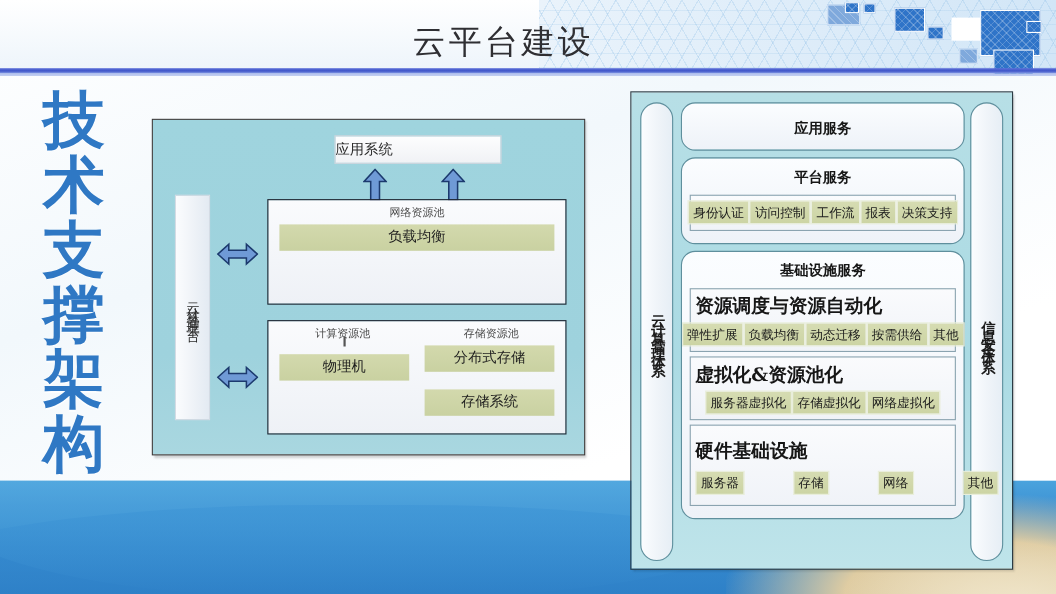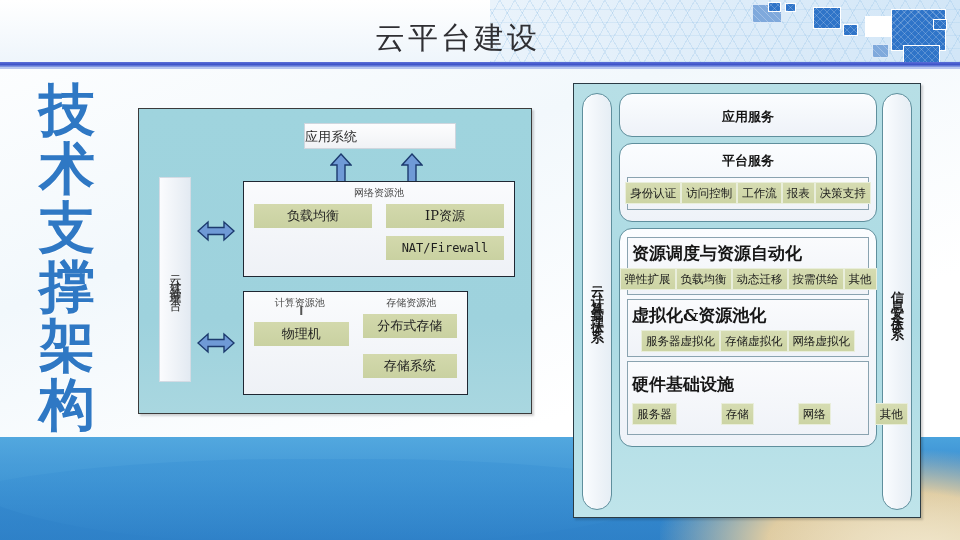--- a/index.html
+++ b/index.html
@@ -130,21 +130,21 @@
   }
   .ld-vlabel .vtxt {
     writing-mode:vertical-rl; text-orientation:upright; letter-spacing:4px;
   }
   .ld-pool {
     position:absolute;
     background: linear-gradient(180deg,#fafbfd 0%, #eef1f6 100%);
     border:1.5px solid #1f2733;
   }
   #ld-net  { left:104px; top:72px; width:272px; height:96px; }
-  #ld-cs   { left:104px; top:182px; width:225px; height:104px; }
+  #ld-cs   { left:104px; top:182px; width:272px; height:104px; }
   .pool-head {
     font-family:"DejaVu Serif","Liberation Serif",serif;
     font-size:10px; color:#4a4a4a; text-align:center; padding-top:4px;
   }
   .pool-heads { display:flex; }
   .pool-heads > div { flex:1; text-align:center; font-size:10px; color:#4a4a4a;
     font-family:"DejaVu Serif","Liberation Serif",serif; padding-top:4px; }
   .pool-grid { display:flex; gap:14px; padding:4px 10px 0 10px; }
   .pool-col { flex:1; display:flex; flex-direction:column; gap:8px; }
   .chip {
@@ -280,24 +280,20 @@
     <svg class="arrow-lr" style="left:58px; top:222px;" viewBox="0 0 38 24">
       <polygon points="1,12 11,3 11,8.5 27,8.5 27,3 37,12 27,21 27,15.5 11,15.5 11,21" fill="#6f9ad6" stroke="#1c3a6e" stroke-width="1.4"></polygon>
     </svg>
 
     <div id="ld-net" class="ld-pool">
       <div class="pool-head">网络资源池</div>
       <div class="pool-grid">
         <div class="pool-col">
           <div class="chip">负载均衡</div>
         </div>
-        <div class="pool-col">
-          <div class="chip">IP资源</div>
-          <div class="chip mono">NAT/Firewall</div>
-        </div>
       </div>
     </div>
 
     <div id="ld-cs" class="ld-pool">
       <div class="pool-heads">
         <div>计算资源池</div>
         <div>存储资源池</div>
       </div>
       <div class="pool-grid">
         <div class="pool-col">
@@ -335,20 +331,21 @@
             <div class="tag">身份认证</div>
             <div class="tag">访问控制</div>
             <div class="tag">工作流</div>
             <div class="tag">报表</div>
             <div class="tag">决策支持</div>
           </div>
         </div>
       </div>
 
       <div class="rd-card">
+        <div class="rd-title">基础设施服务</div>
 
         <div class="rd-sub">
           <div class="rd-subtitle">资源调度与资源自动化</div>
           <div class="tagrow gap">
             <div class="tag">弹性扩展</div>
             <div class="tag">负载均衡</div>
             <div class="tag">动态迁移</div>
             <div class="tag">按需供给</div>
             <div class="tag">其他</div>
           </div>

